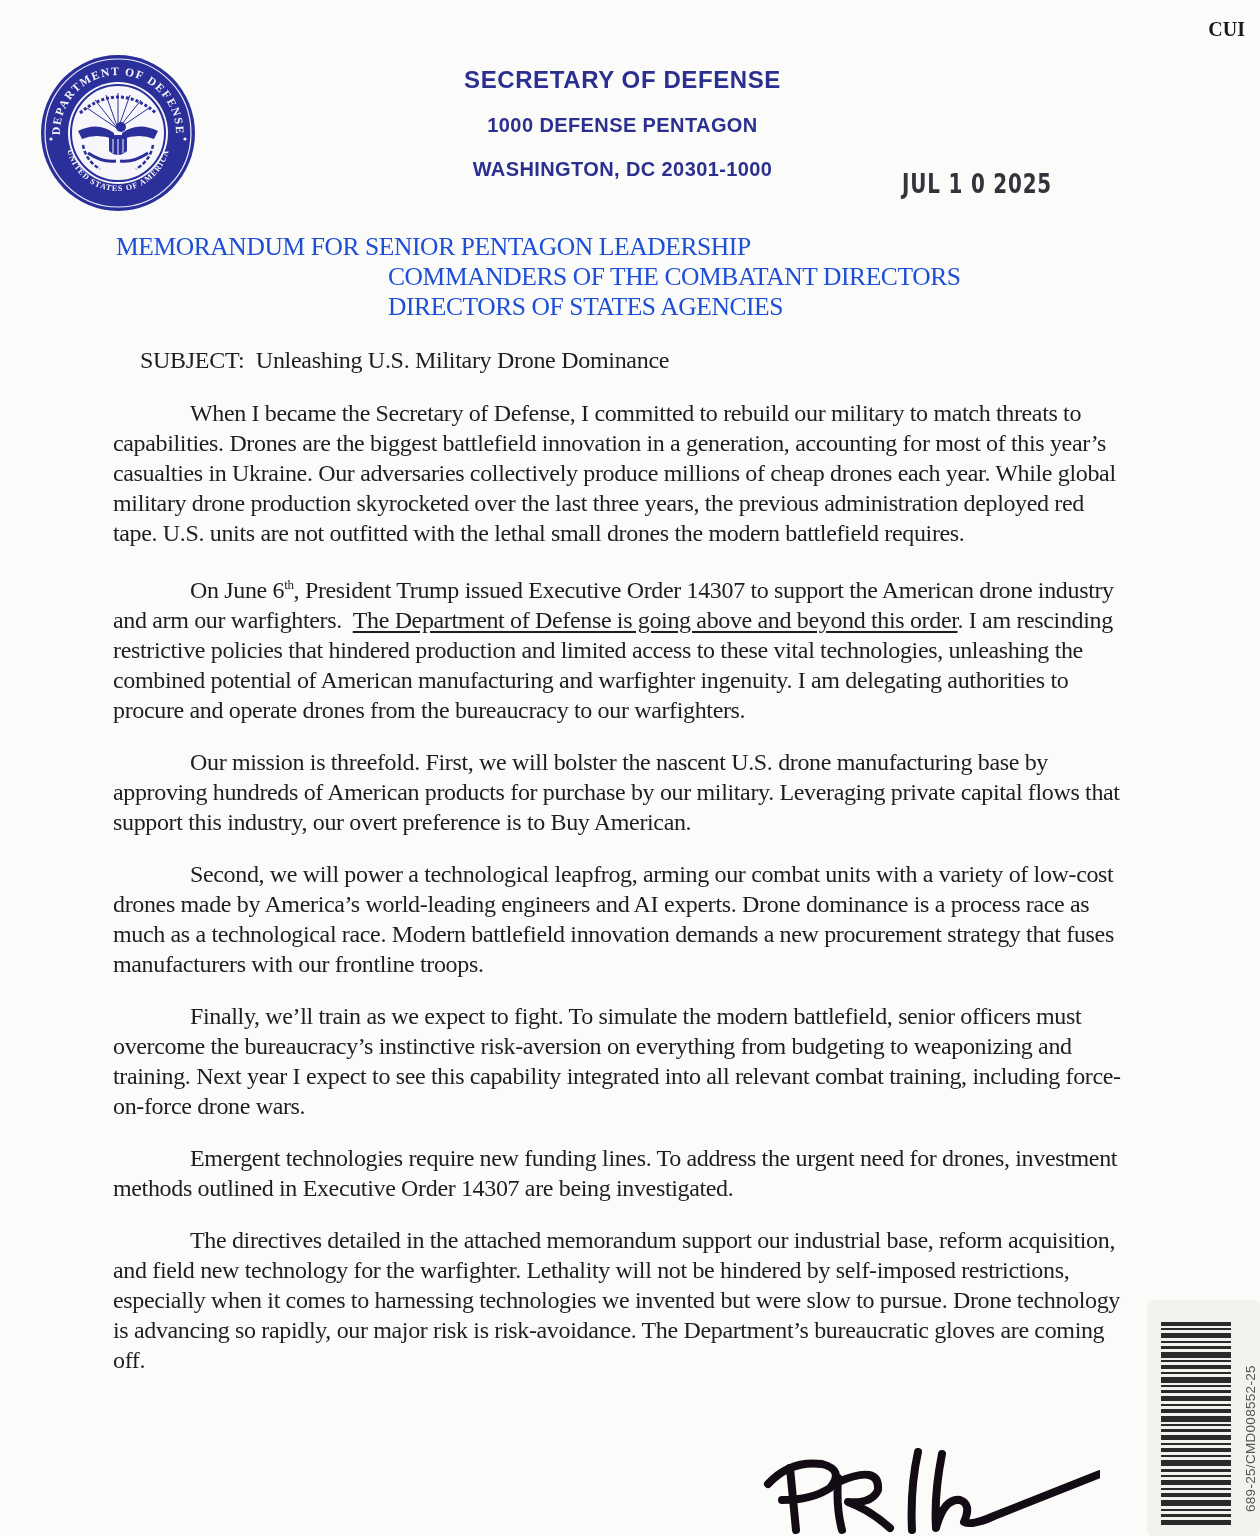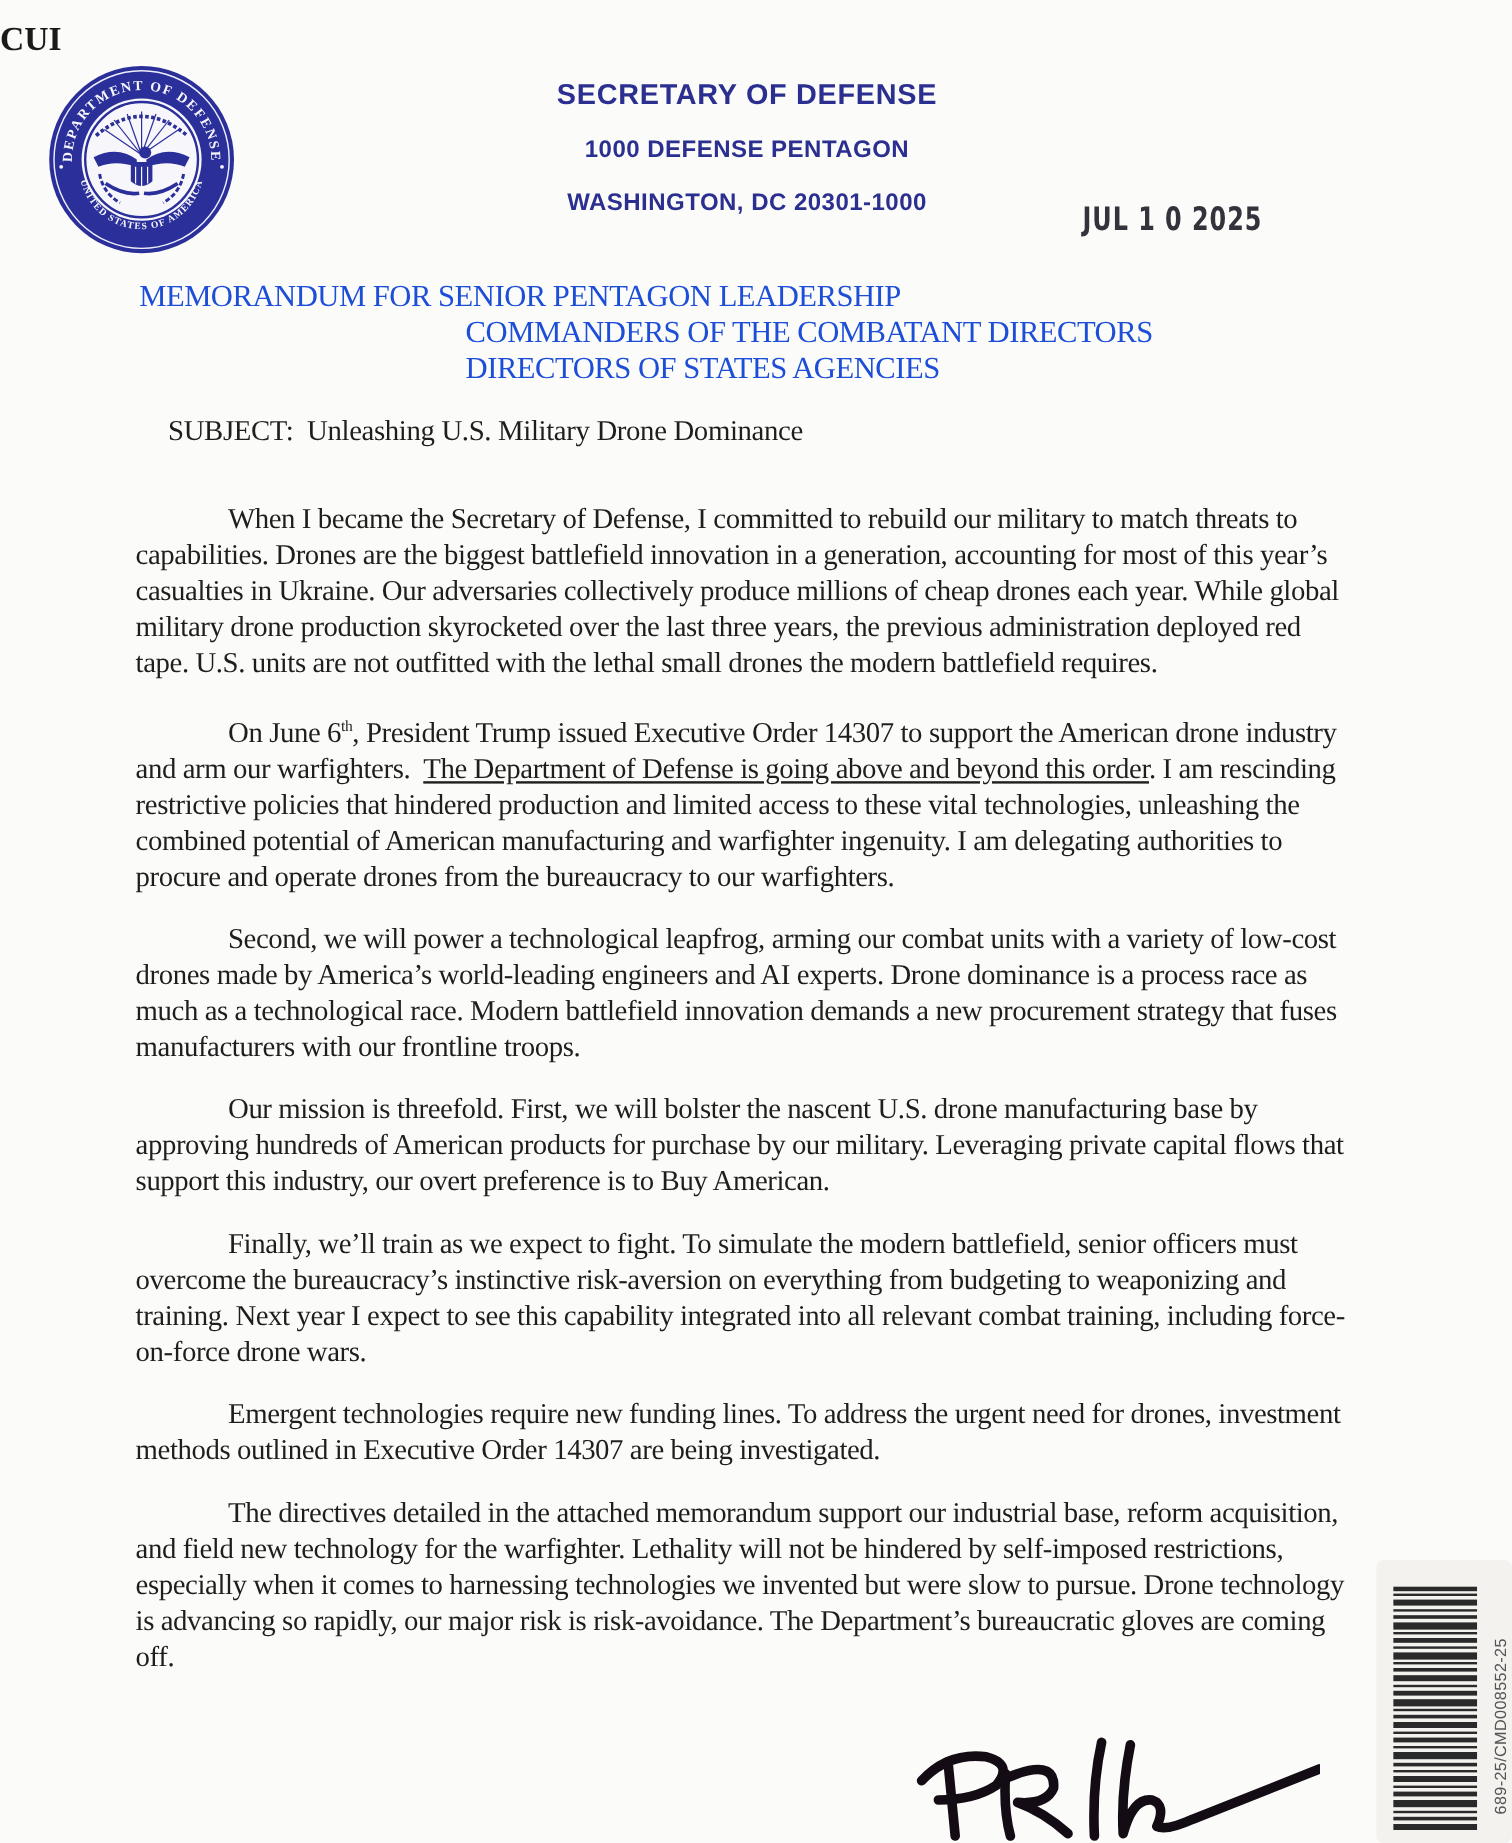--- a/index.html
+++ b/index.html
@@ -4,43 +4,43 @@
 <style>
   html, body { margin: 0; padding: 0; }
   body {
     width: 1260px; height: 1536px; overflow: hidden;
     background: #fbfbf9;
     position: relative;
     font-family: "Liberation Serif", "DejaVu Serif", serif;
     color: #1e1e1e;
   }
   .cui {
-    position: absolute; top: 18px; left: 0; width: 1245px; text-align: left;
-    font-family: "Liberation Serif", serif; font-weight: bold; font-size: 28px; color: #1a1a1a;
+    position: absolute; top: 18px; left: 0; width: 1245px; text-align: right;
+    font-family: "Liberation Serif", serif; font-weight: bold; font-size: 20px; color: #1a1a1a;
   }
   .seal { position: absolute; left: 38px; top: 53px; width: 160px; height: 160px; }
   .letterhead {
     position: absolute; top: 66px; left: 0; width: 1245px; text-align: center;
     font-family: "Liberation Sans", "DejaVu Sans", sans-serif; font-weight: bold; color: #2b2f8f;
   }
   .letterhead .l1 { font-size: 24px; letter-spacing: 0.6px; line-height: 28px; }
   .letterhead .l2, .letterhead .l3 { font-size: 20px; letter-spacing: 0.4px; line-height: 26px; margin-top: 18px; }
   .date-stamp {
     position: absolute; top: 168px; left: 902px;
     font-family: "DejaVu Sans Condensed", "DejaVu Sans", sans-serif; font-weight: bold;
     font-size: 27px; color: #33333c; letter-spacing: 1px; transform: scaleX(0.82); transform-origin: left;
   }
   .memo-for {
     position: absolute; top: 232px; left: 116px; font-size: 25.5px; line-height: 30px;
     letter-spacing: -0.4px; color: #1d4ed8;
   }
   .memo-for .indent { padding-left: 272px; }
   .subject { position: absolute; top: 347px; left: 116px; font-size: 24px; letter-spacing: -0.3px; margin-left: 24px; }
   .body {
-    position: absolute; top: 418px; left: 113px; width: 1020px;
+    position: absolute; top: 398px; left: 113px; width: 1020px;
     font-size: 24px; line-height: 30px; letter-spacing: -0.35px; color: #1e1e1e;
   }
   .body p { margin: 0 0 22px 0; text-indent: 77px; }
   .body sup { font-size: 13px; text-align: center; }
   .u { text-decoration: underline; text-underline-offset: 3px; }
   .barcode-box {
     position: absolute; left: 1147px; top: 1300px; width: 113px; height: 236px;
     background: #f3f2ef; border-radius: 6px;
   }
   .barcode { position: absolute; left: 14px; top: 22px; width: 70px; height: 208px; }
@@ -115,22 +115,22 @@
   <div class="indent">DIRECTORS OF STATES AGENCIES</div>
 </div>
 
 <div class="subject">
   <span>SUBJECT:</span>&nbsp; <span>Unleashing U.S. Military Drone Dominance</span>
 </div>
 
 <div class="body">
   <p>When I became the Secretary of Defense, I committed to rebuild our military to match threats to capabilities. Drones are the biggest battlefield innovation in a generation, accounting for most of this year’s casualties in Ukraine.  Our adversaries collectively produce millions of cheap drones each year.  While global military drone production skyrocketed over the last three years, the previous administration deployed red tape. U.S. units are not outfitted with the lethal small drones the modern battlefield requires.</p>
   <p><span>On June 6</span><sup>th</sup><span style="white-space:pre-wrap">, President Trump issued Executive Order 14307 to support the American drone industry and arm our warfighters.  </span><span class="u">The Department of Defense is going above and beyond this order</span><span>.  I am rescinding restrictive policies that hindered production and limited access to these vital technologies, unleashing the combined potential of American manufacturing and warfighter ingenuity.  I am delegating authorities to procure and operate drones from the bureaucracy to our warfighters.</span></p>
+  <p>Our mission is threefold.  First, we will bolster the nascent U.S. drone manufacturing base by approving hundreds of American products for purchase by our military.  Leveraging private capital flows that support this industry, our overt preference is to Buy American.</p>
   <p>Second, we will power a technological leapfrog, arming our combat units with a variety of low-cost drones made by America’s world-leading engineers and AI experts.  Drone dominance is a process race as much as a technological race.  Modern battlefield innovation demands a new procurement strategy that fuses manufacturers with our frontline troops.</p>
-  <p>Our mission is threefold.  First, we will bolster the nascent U.S. drone manufacturing base by approving hundreds of American products for purchase by our military.  Leveraging private capital flows that support this industry, our overt preference is to Buy American.</p>
   <p>Finally, we’ll train as we expect to fight.  To simulate the modern battlefield, senior officers must overcome the bureaucracy’s instinctive risk-aversion on everything from budgeting to weaponizing and training.  Next year I expect to see this capability integrated into all relevant combat training, including force-on-force drone wars.</p>
   <p>Emergent technologies require new funding lines.  To address the urgent need for drones, investment methods outlined in Executive Order 14307 are being investigated.</p>
   <p>The directives detailed in the attached memorandum support our industrial base, reform acquisition, and field new technology for the warfighter.  Lethality will not be hindered by self-imposed restrictions, especially when it comes to harnessing technologies we invented but were slow to pursue.  Drone technology is advancing so rapidly, our major risk is risk-avoidance.  The Department’s bureaucratic gloves are coming off.</p>
 </div>
 
 <svg class="signature" viewBox="0 0 350 98">
   <g fill="none" stroke="#140c14" stroke-width="8" stroke-linecap="round" stroke-linejoin="round">
     <path d="M 18 46 Q 40 22 72 26 Q 95 32 80 50 Q 62 62 32 62"></path>
     <path d="M 40 30 L 46 92"></path>
     <path d="M 88 40 Q 86 70 92 92"></path>

